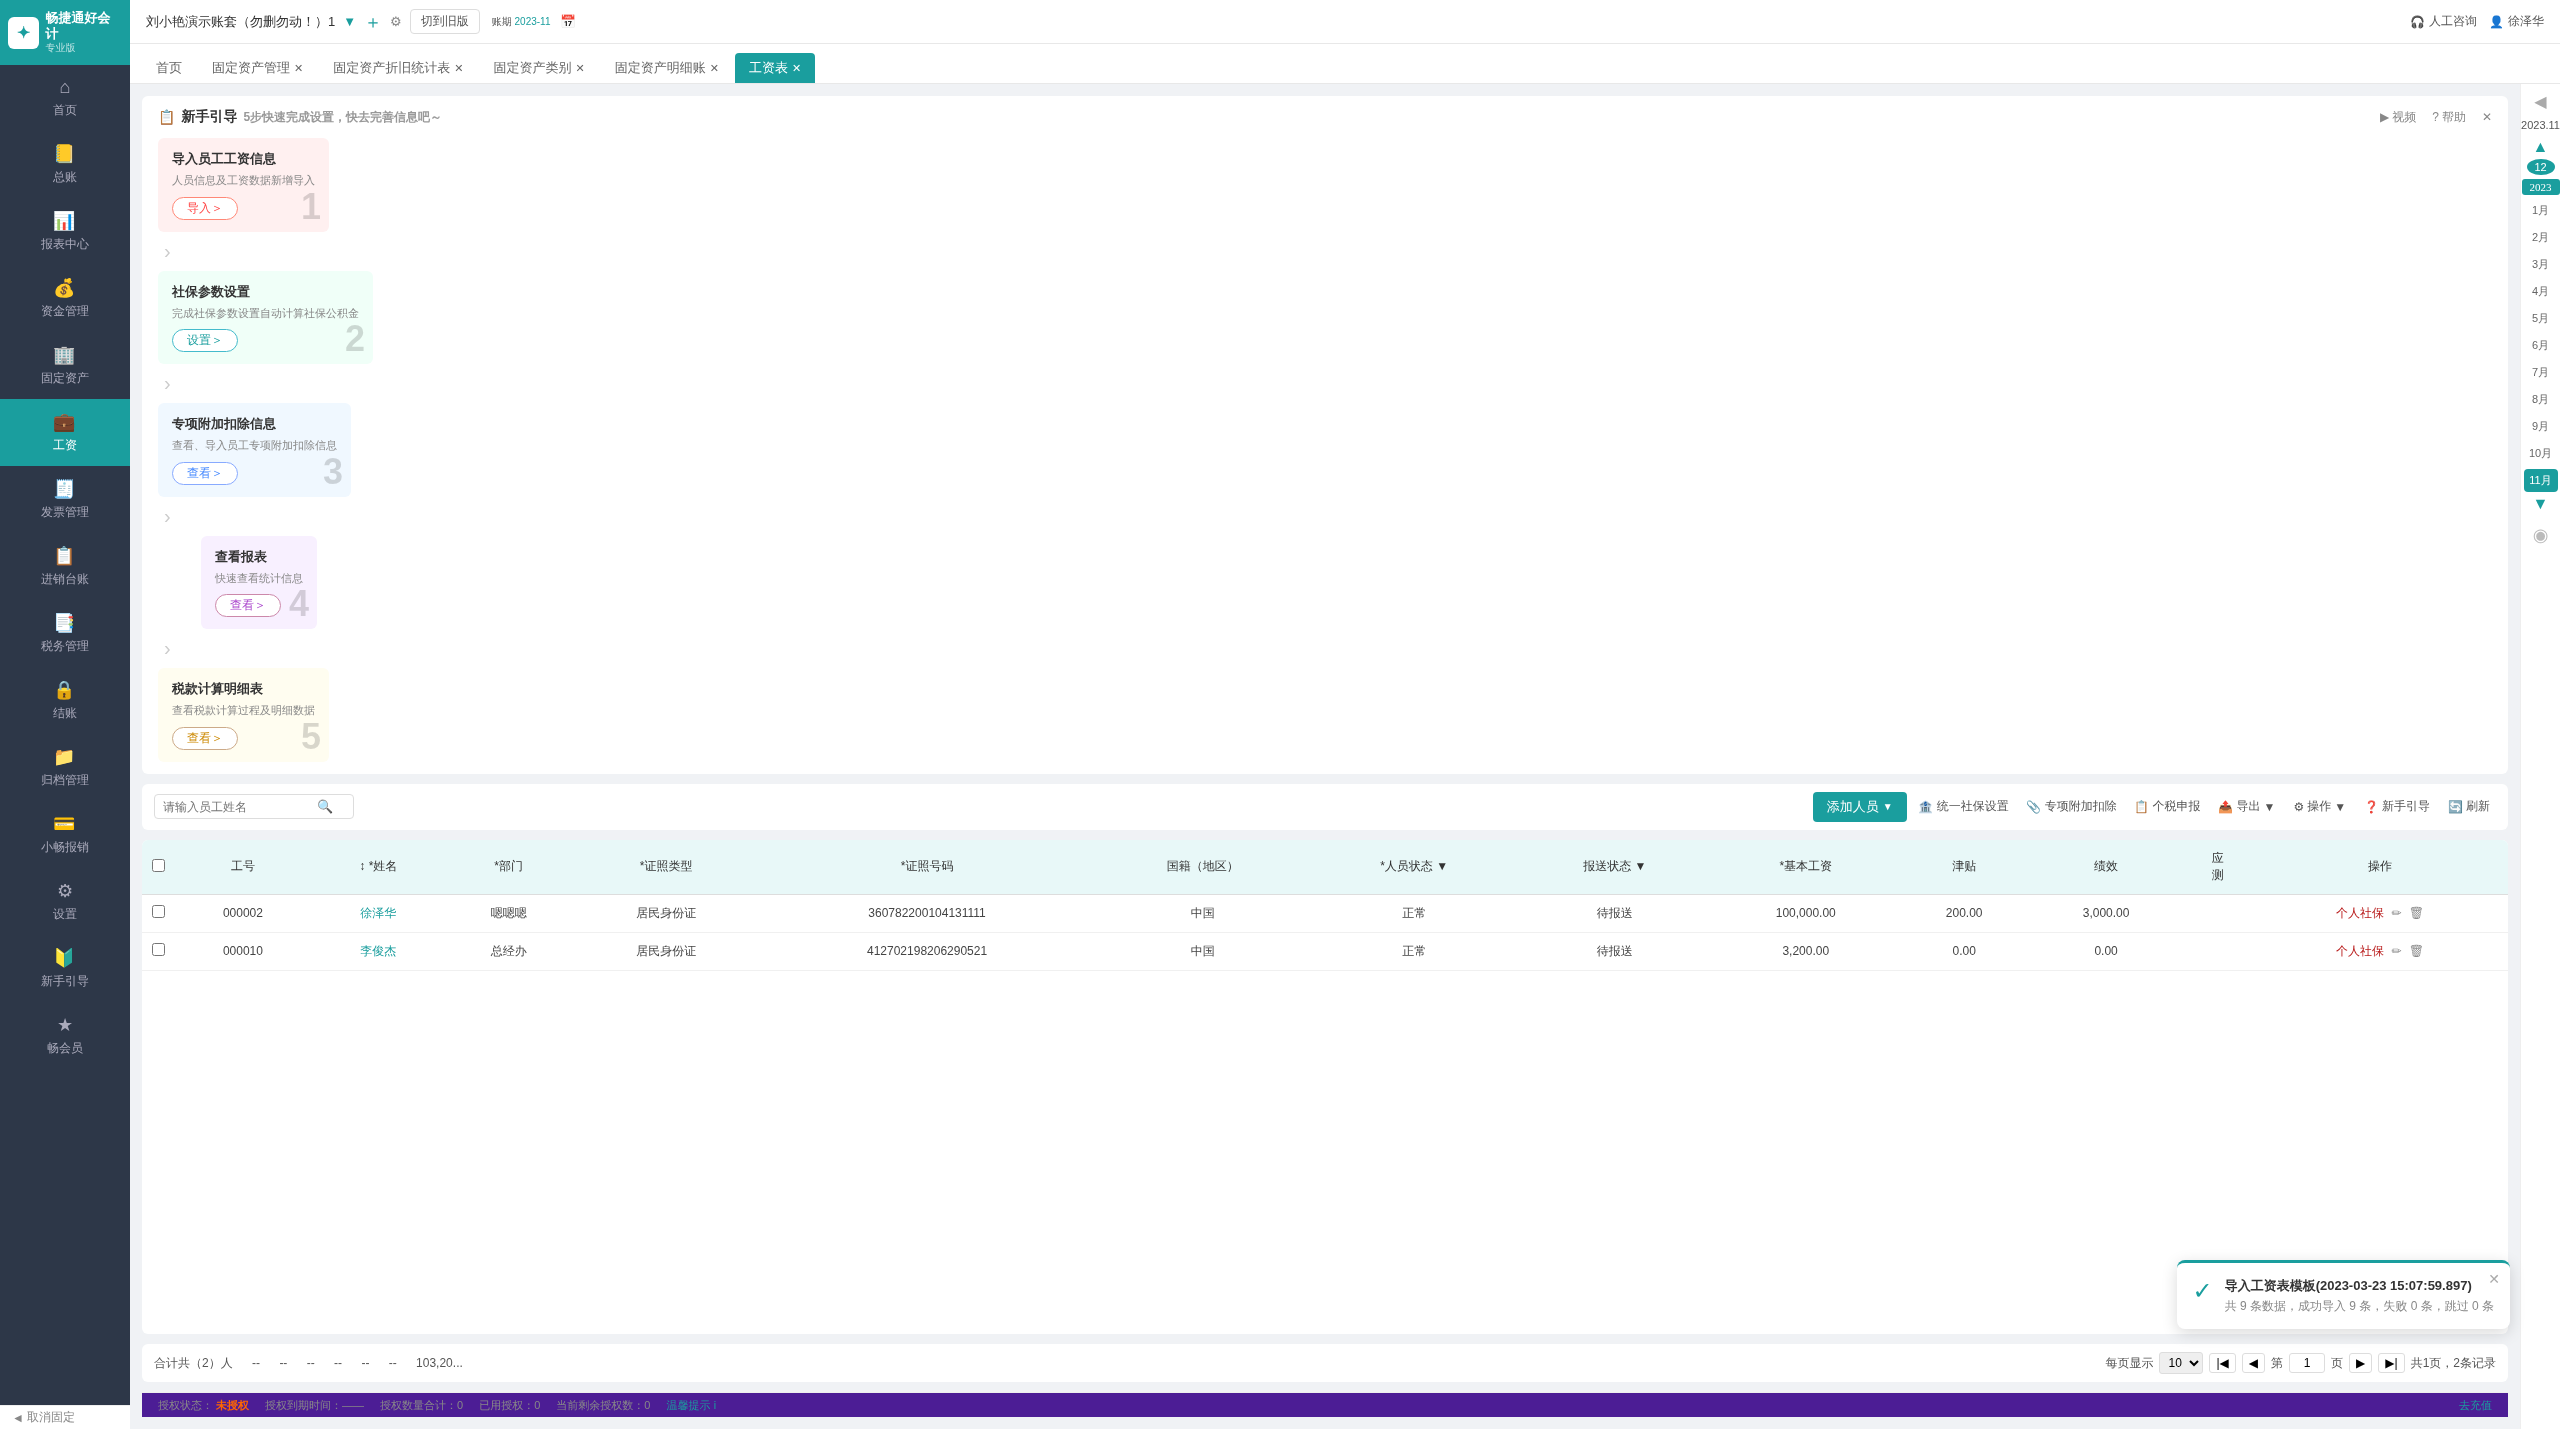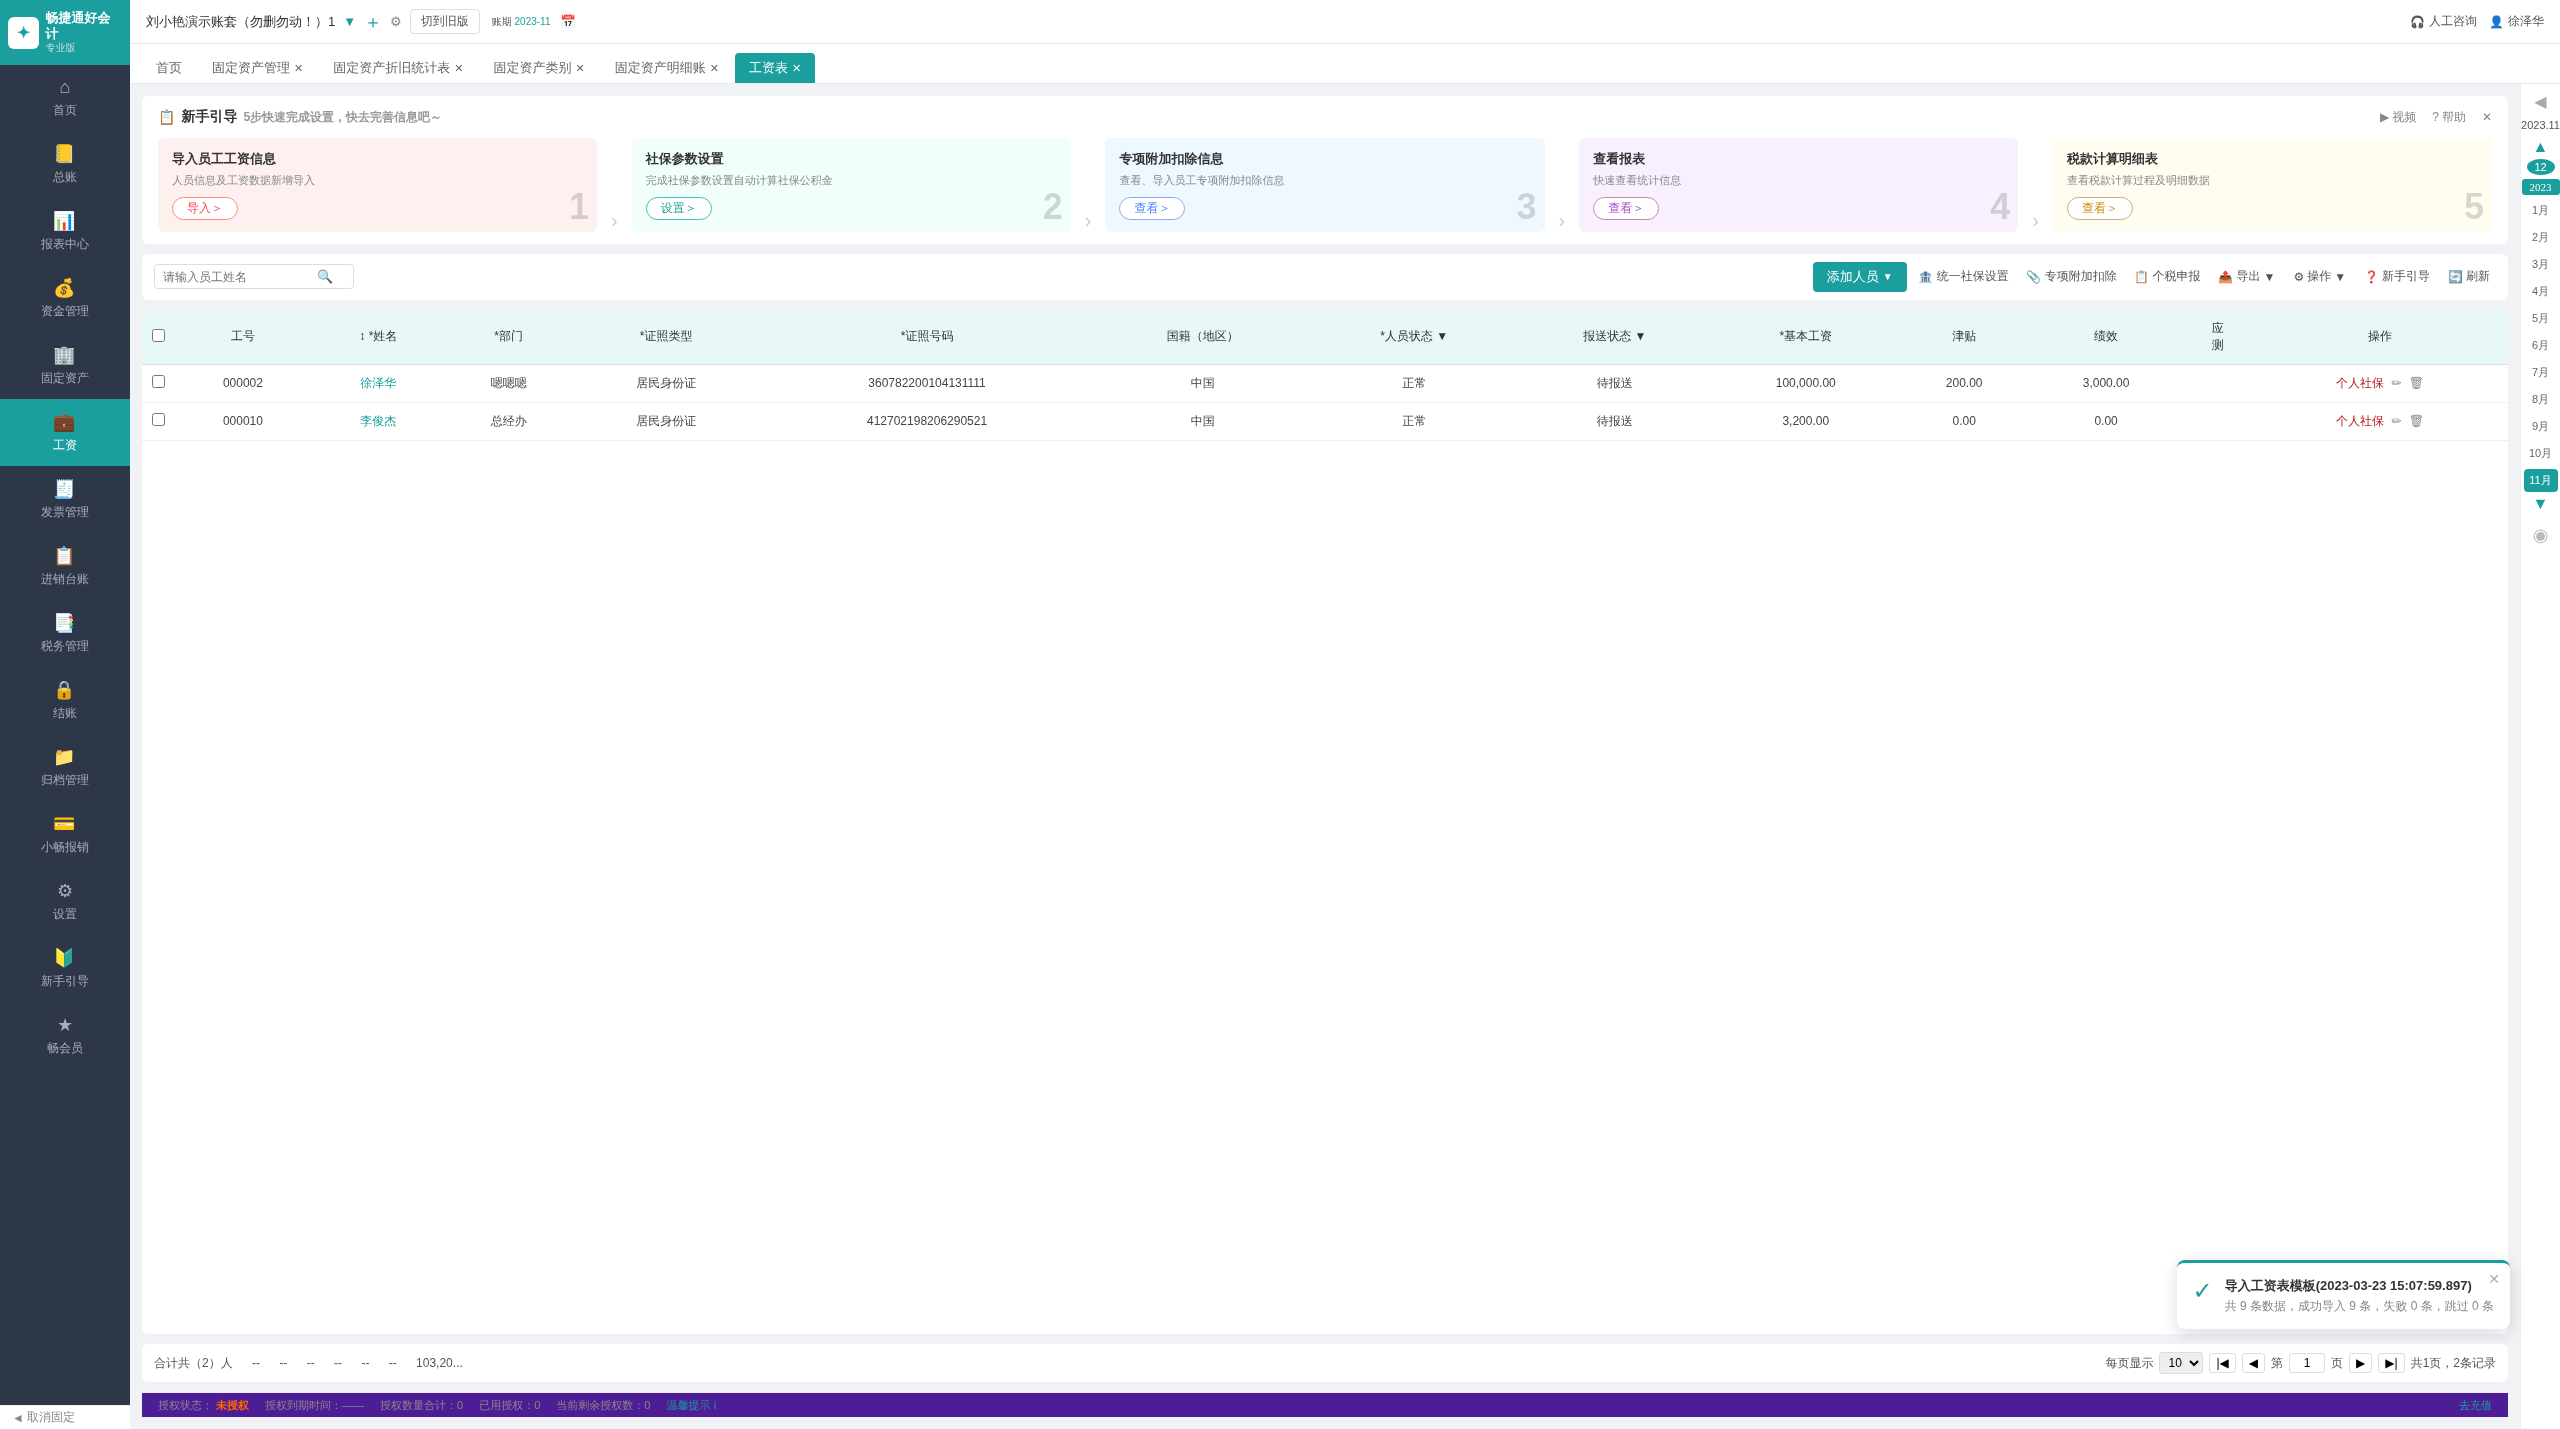--- a/index.html
+++ b/index.html
@@ -108,29 +108,29 @@
       flex-shrink: 0;
     }
     .wizard-header {
       display: flex; align-items: center; justify-content: space-between;
       margin-bottom: 12px;
     }
     .wizard-title { font-size: 14px; font-weight: bold; color: #333; display: flex; align-items: center; gap: 6px; }
     .wizard-subtitle { font-size: 12px; color: #999; }
     .wizard-header-right { display: flex; align-items: center; gap: 16px; color: #888; font-size: 12px; }
     .wizard-header-right span { cursor: pointer; display: flex; align-items: center; gap: 3px; }
-    .wizard-steps { display: flex; align-items: flex-end; gap: 8px; }
+    .wizard-steps { display: flex; align-items: flex-start; gap: 8px; flex-direction: column; }
     .wizard-step {
       flex: 1; border-radius: 6px; padding: 12px 14px; position: relative;
       min-height: 90px;
     }
     .wizard-step-1 { background: #fff0f0; }
     .wizard-step-2 { background: #f0fff8; }
     .wizard-step-3 { background: #f0f8ff; }
-    .wizard-step-4 { background: #f8f0ff; }
+    .wizard-step-4 { background: #f8f0ff; margin-left: 43px; }
     .wizard-step-5 { background: #fffdf0; }
     .wizard-arrow {
       color: #ccc; font-size: 20px; padding: 0 6px; flex-shrink: 0;
     }
     .wizard-step-num {
       font-size: 36px; font-weight: bold; opacity: 0.15; position: absolute;
       bottom: 4px; right: 8px;
     }
     .wizard-step-title { font-size: 13px; font-weight: bold; color: #333; margin-bottom: 4px; }
     .wizard-step-desc { font-size: 11px; color: #888; line-height: 1.5; margin-bottom: 8px; }

